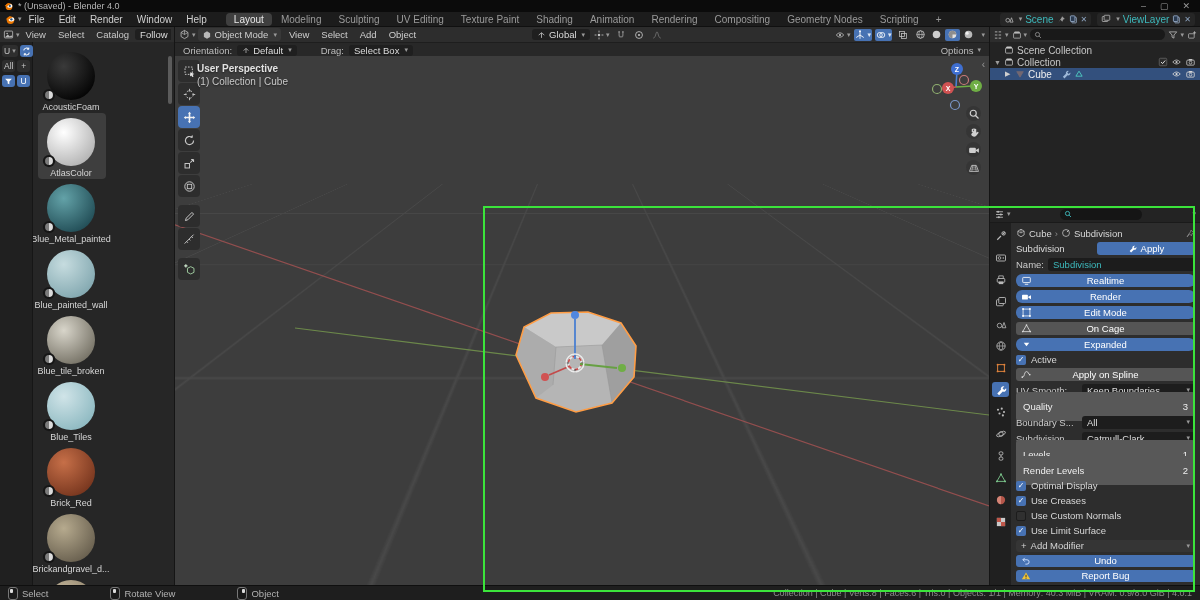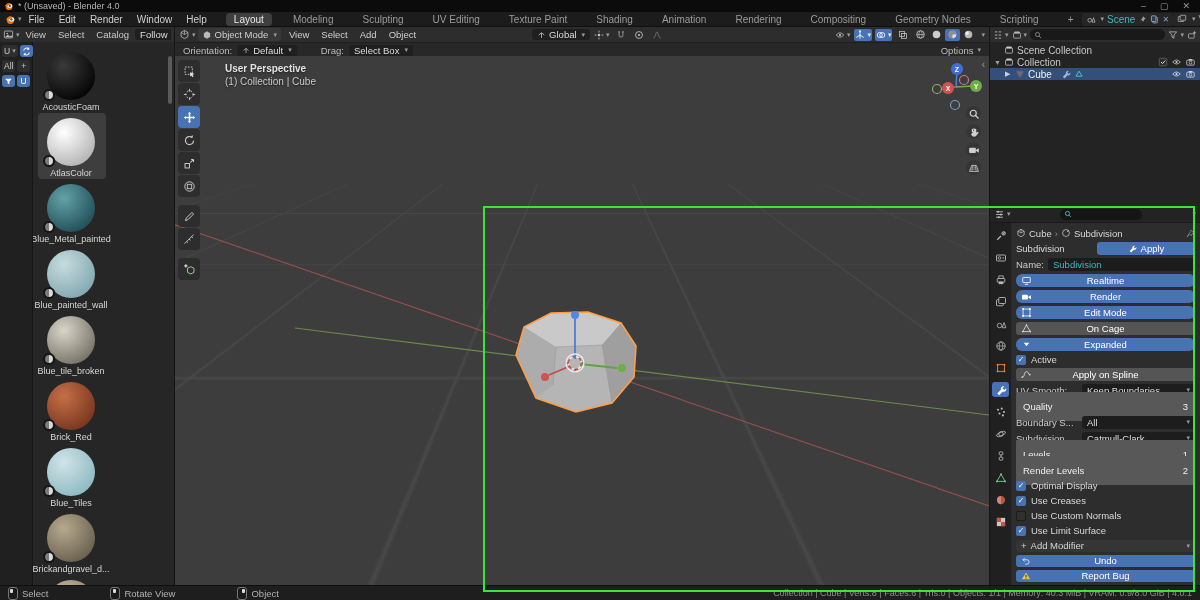--- a/index.html
+++ b/index.html
@@ -8,24 +8,24 @@
   .dd{font-size:7px;color:#9a9a9a;margin-left:2px;}
   svg{display:block;}
   
   .titlebar{position:absolute;left:0;top:0;width:100%;height:12px;background:#0b0b0b;
             display:flex;align-items:center;font-size:9px;color:#b6b6b6;padding:0 4px;box-sizing:border-box;}
   .win-controls{margin-left:auto;display:flex;gap:14px;color:#9a9a9a;font-size:9px;padding-right:6px;}
   
   .menubar{position:absolute;left:0;top:12px;width:100%;height:15px;background:#1c1c1c;border-bottom:1px solid #101010;
            box-sizing:border-box;display:flex;align-items:center;font-size:10px;color:#cfcfcf;padding:0 5px;}
   .mb-item{padding:0 7px;}
-  .ws-tabs{display:flex;align-items:center;margin-left:12px;gap:13px;}
+  .ws-tabs{display:flex;align-items:center;margin-left:12px;gap:1px;}
   .ws-tab{padding:1px 8px;color:#9a9a9a;border-radius:4px;font-size:10px;white-space:nowrap;}
   .ws-tab.active{background:#3f3f3f;color:#e8e8e8;}
-  .mb-right{margin-left:auto;display:flex;align-items:center;}
+  .mb-right{margin-left:auto;display:flex;align-items:center;gap:6px;}
   .chipbar{display:flex;align-items:center;background:#262626;border-radius:3px;padding:0 4px;height:13px;gap:3px;}
   .teal{color:#3dbabd;}
   
   .area{position:absolute;top:27px;bottom:15px;}
   #asset-area{left:0;width:175px;background:#262626;border-right:1px solid #151515;box-sizing:border-box;}
   .a-header{height:15px;background:#2d2d2d;display:flex;align-items:center;font-size:9.5px;color:#c9c9c9;padding:0 3px;overflow:hidden;}
   .a-header .mb-item{padding:0 6px;}
   .a-body{position:absolute;top:15px;left:0;right:0;bottom:0;display:flex;}
   .a-strip{width:33px;background:#202020;border-right:1px solid #161616;padding:3px 2px;box-sizing:border-box;
            display:flex;flex-direction:column;gap:3px;font-size:8.5px;color:#c9c9c9;}
@@ -53,21 +53,21 @@
   .tchip{background:#1f1f1f;border-radius:3px;height:11px;display:flex;align-items:center;padding:0 5px;color:#dcdcdc;gap:3px;}
   .vp-canvas{position:absolute;top:29px;left:0;right:0;bottom:0;background:#3d3d3d;overflow:hidden;}
   .floor{position:absolute;left:-493px;top:128px;width:1800px;height:1300px;opacity:.75;
          background-image:linear-gradient(to right,#4b4b4b 1px,transparent 1px),linear-gradient(to bottom,#4b4b4b 1px,transparent 1px);
          background-size:95px 95px;transform:perspective(430px) rotateX(76deg);transform-origin:50% 0;}
   #scene{position:absolute;left:0;top:0;}
   .vp-tools{position:absolute;left:3px;top:4px;display:flex;flex-direction:column;gap:1px;}
   .vp-tool{width:22px;height:22px;border-radius:4px;background:#2d2d2d;display:flex;align-items:center;justify-content:center;}
   .vp-tool.active{background:#4772b3;}
   .vp-tool:nth-child(6),.vp-tool:nth-child(8){margin-bottom:7px;}
-  .vp-overlay{position:absolute;left:50px;top:6px;font-size:10px;line-height:13px;color:#e2e2e2;text-shadow:0 1px 2px rgba(0,0,0,.55);}
+  .vp-overlay{position:absolute;left:22px;top:6px;font-size:10px;line-height:13px;color:#e2e2e2;text-shadow:0 1px 2px rgba(0,0,0,.55);}
   .vp-overlay .l2{color:#c8c8c8;font-weight:normal;}
   .vp-nav{position:absolute;right:8px;top:50px;display:flex;flex-direction:column;gap:3px;align-items:center;}
   .nav-btn{width:15px;height:15px;border-radius:50%;display:flex;align-items:center;justify-content:center;background:rgba(30,30,30,.25);}
   .vp-collapse{position:absolute;right:4px;top:3px;color:#9a9a9a;font-size:10px;}
   
   #right-area{left:989px;width:211px;background:#232323;border-left:1px solid #151515;box-sizing:border-box;}
   .out-header{height:15px;background:#2d2d2d;display:flex;align-items:center;gap:3px;padding:0 3px;}
   .searchbox{flex:1;height:11px;background:#191919;border-radius:6px;display:flex;align-items:center;padding:0 4px;gap:3px;}
   .out-body{height:164px;background:#232323;font-size:10px;color:#c6c6c6;padding-top:2px;}
   .out-row{display:flex;align-items:center;height:12px;gap:3px;padding:0 4px;}
@@ -301,40 +301,40 @@
             <span class="a-badge">
               <svg width="14" height="14" viewBox="0 0 16 16">
                 <circle cx="8" cy="8" r="7" fill="#161616"></circle>
                 <path d="M8 3.5a4.5 4.5 0 0 1 0 9z" fill="#dadada"></path>
                 <path d="M8 3.5a4.5 4.5 0 0 0 0 9z" fill="#7c7c7c"></path>
               </svg>
             </span>
             <div class="a-label">Blue_tile_broken</div>
           </div>
           <div class="a-item">
+            <div class="a-sph" style="background: radial-gradient(circle at 35% 30%, rgb(208, 228, 232), rgb(143, 186, 194) 78%);"></div>
+            <span class="a-badge">
+              <svg width="14" height="14" viewBox="0 0 16 16">
+                <circle cx="8" cy="8" r="7" fill="#161616"></circle>
+                <path d="M8 3.5a4.5 4.5 0 0 1 0 9z" fill="#dadada"></path>
+                <path d="M8 3.5a4.5 4.5 0 0 0 0 9z" fill="#7c7c7c"></path>
+              </svg>
+            </span>
+            <div class="a-label">Blue_Tiles</div>
+          </div>
+          <div class="a-item">
             <div class="a-sph" style="background: radial-gradient(circle at 35% 30%, rgb(198, 111, 72), rgb(121, 55, 31) 78%);"></div>
             <span class="a-badge">
               <svg width="14" height="14" viewBox="0 0 16 16">
                 <circle cx="8" cy="8" r="7" fill="#161616"></circle>
                 <path d="M8 3.5a4.5 4.5 0 0 1 0 9z" fill="#dadada"></path>
                 <path d="M8 3.5a4.5 4.5 0 0 0 0 9z" fill="#7c7c7c"></path>
               </svg>
             </span>
             <div class="a-label">Brick_Red</div>
-          </div>
-          <div class="a-item">
-            <div class="a-sph" style="background: radial-gradient(circle at 35% 30%, rgb(208, 228, 232), rgb(143, 186, 194) 78%);"></div>
-            <span class="a-badge">
-              <svg width="14" height="14" viewBox="0 0 16 16">
-                <circle cx="8" cy="8" r="7" fill="#161616"></circle>
-                <path d="M8 3.5a4.5 4.5 0 0 1 0 9z" fill="#dadada"></path>
-                <path d="M8 3.5a4.5 4.5 0 0 0 0 9z" fill="#7c7c7c"></path>
-              </svg>
-            </span>
-            <div class="a-label">Blue_Tiles</div>
           </div>
           <div class="a-item">
             <div class="a-sph" style="background: radial-gradient(circle at 35% 30%, rgb(182, 170, 142), rgb(106, 97, 80) 78%);"></div>
             <span class="a-badge">
               <svg width="14" height="14" viewBox="0 0 16 16">
                 <circle cx="8" cy="8" r="7" fill="#161616"></circle>
                 <path d="M8 3.5a4.5 4.5 0 0 1 0 9z" fill="#dadada"></path>
                 <path d="M8 3.5a4.5 4.5 0 0 0 0 9z" fill="#7c7c7c"></path>
               </svg>
             </span>

